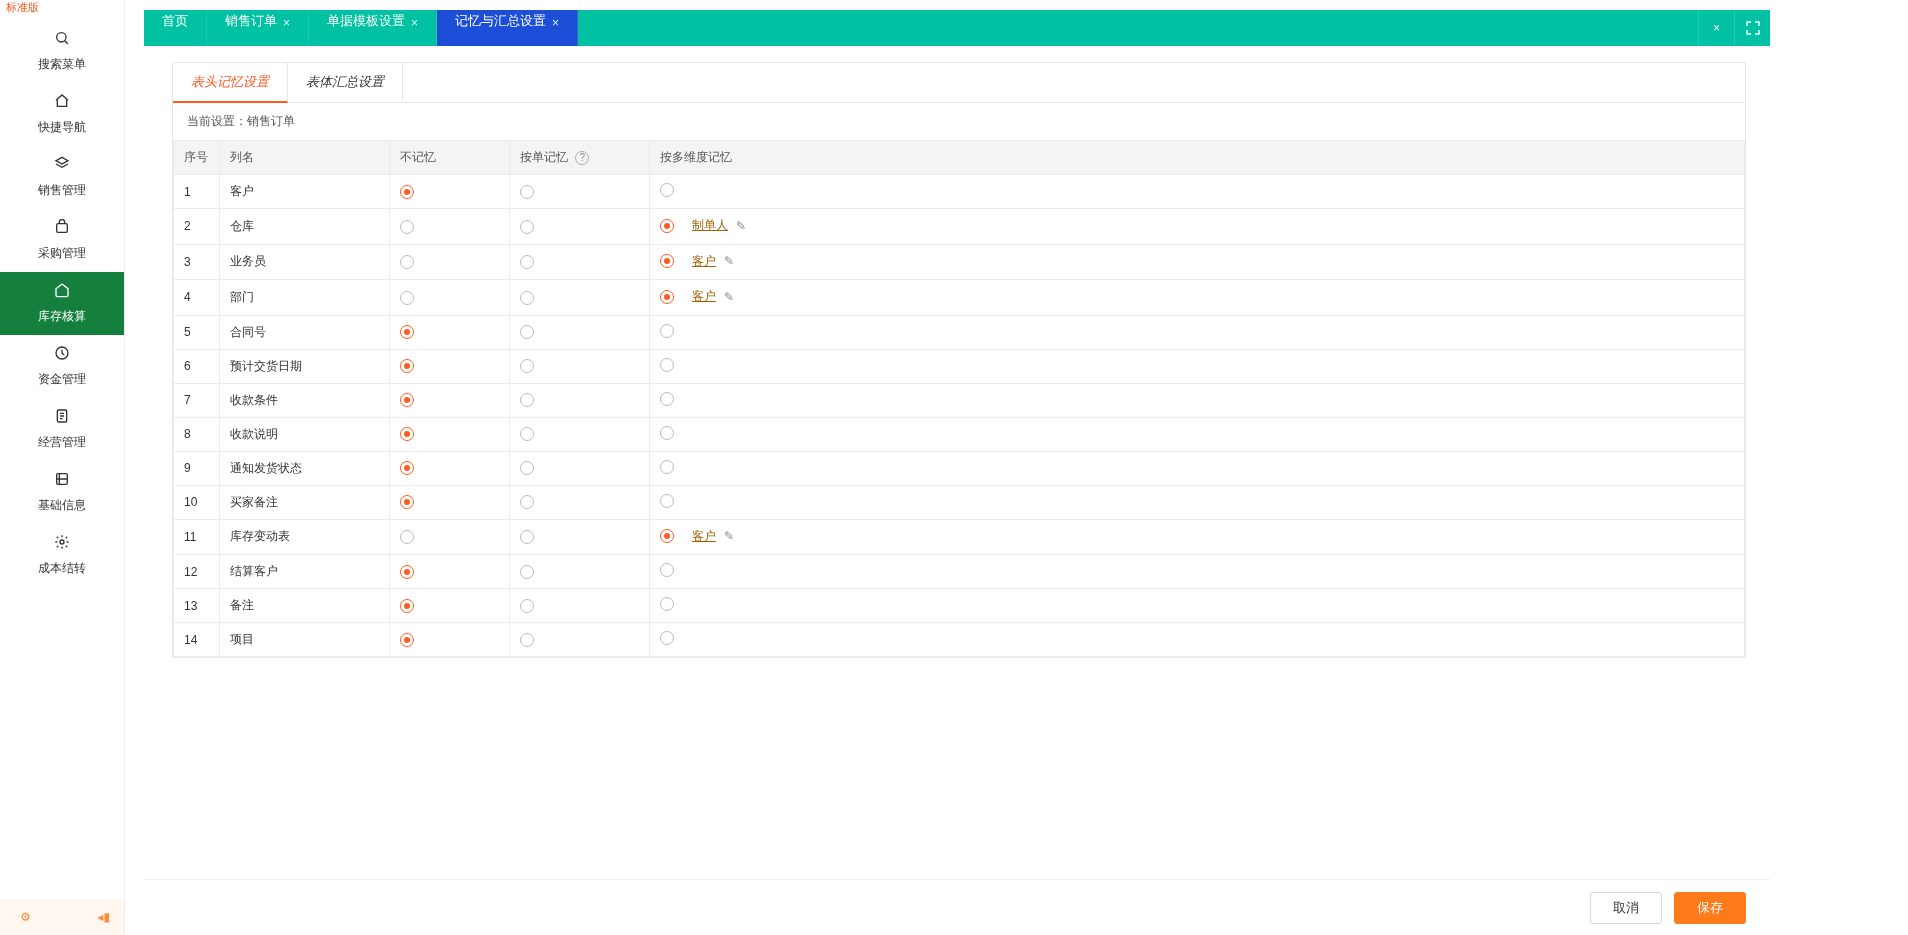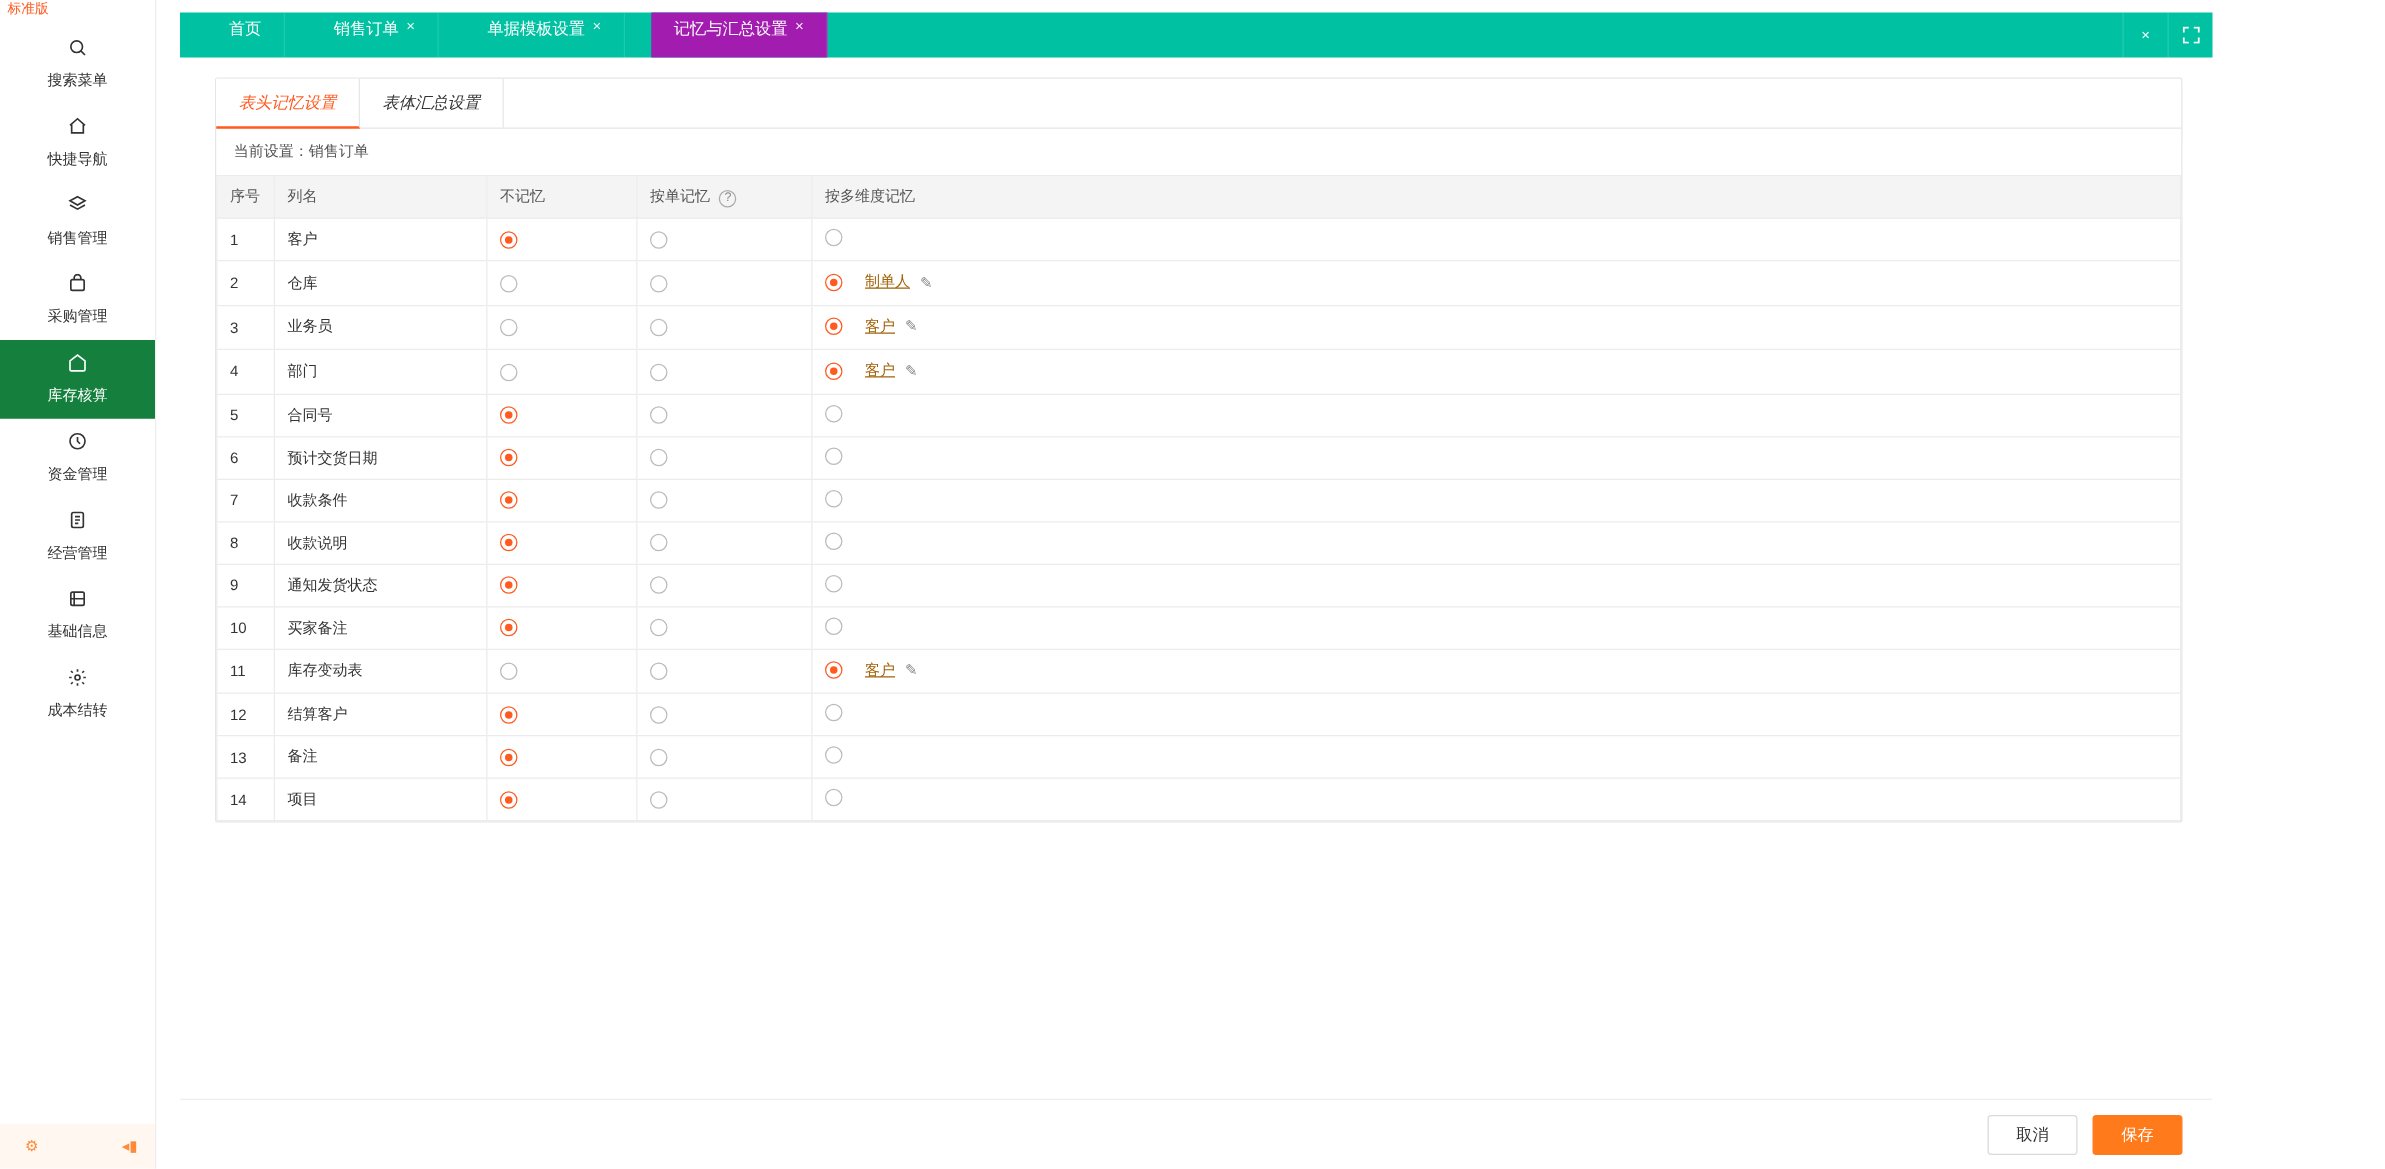--- a/index.html
+++ b/index.html
@@ -9,22 +9,22 @@
   .edition { color: #ff5a20; font-size: 11px; padding: 2px 6px; height: 10px; line-height: 10px; }
   .menu { list-style: none; margin-top: 10px; }
   .menu li { display: flex; align-items: center; gap: 10px; padding: 10px 14px; color: #333; cursor: pointer; flex-direction: column; }
   .menu li.active { background: #15803d; color: #fff; }
   .menu li .ic { width: 16px; height: 16px; display: inline-flex; align-items: center; justify-content: center; }
   .sidebar-footer { margin-top: auto; height: 36px; display: flex; align-items: center; justify-content: space-between; padding: 0 14px 0 20px; background: #fff7f0; }
   .sidebar-footer .ic { color: #ff8a3a; }
   .main { flex: 1; display: flex; flex-direction: column; min-width: 0; }
   .topbar-spacer { height: 10px; }
   .tabs-bar { height: 36px; background: #00c2a2; display: flex; align-items: stretch; color: #fff; }
-  .tabs-bar .tab { display: inline-flex; align-items: flex-start; padding: 4px 18px; font-size: 13px; border-right: 1px solid rgba(255,255,255,0.12); cursor: pointer; gap: 6px; margin-left: 21px; }
-  .tabs-bar .tab.active { background: #a21caf; }
+  .tabs-bar .tab { display: inline-flex; align-items: flex-end; padding: 16px 18px; font-size: 13px; border-right: 1px solid rgba(255,255,255,0.12); cursor: pointer; gap: 6px; }
+  .tabs-bar .tab.active { background: #1d4ed8; }
   .tabs-bar .tab .x { font-size: 12px; opacity: .9; }
   .tabs-bar .spacer { flex: 1; }
   .tabs-bar .winbtn { width: 36px; display: flex; align-items: center; justify-content: center; cursor: pointer; border-left: 1px solid rgba(255,255,255,0.15); }
   .content { flex: 1; position: relative; padding: 16px 24px 0 28px; overflow: hidden; }
   .ghost { position: absolute; inset: 0; padding: 16px 24px 0 28px; pointer-events: none; opacity: .18; filter: blur(.2px); }
   .ghost .cards { display: flex; gap: 18px; margin: 6px 0 18px; }
   .ghost .card { flex: 1; height: 48px; border: 1px solid #ddd; border-radius: 4px; display: flex; align-items: center; padding: 0 14px; gap: 10px; }
   .ghost .card .dot { width: 18px; height: 18px; border: 2px solid #ff8a3a; border-radius: 50%; }
   .ghost .filter { height: 26px; background: #f6f6f6; margin-bottom: 8px; border-radius: 3px; }
   .ghost .list .row { height: 28px; border-bottom: 1px dashed #e8e8e8; display: flex; align-items: center; gap: 16px; padding: 0 8px; }

